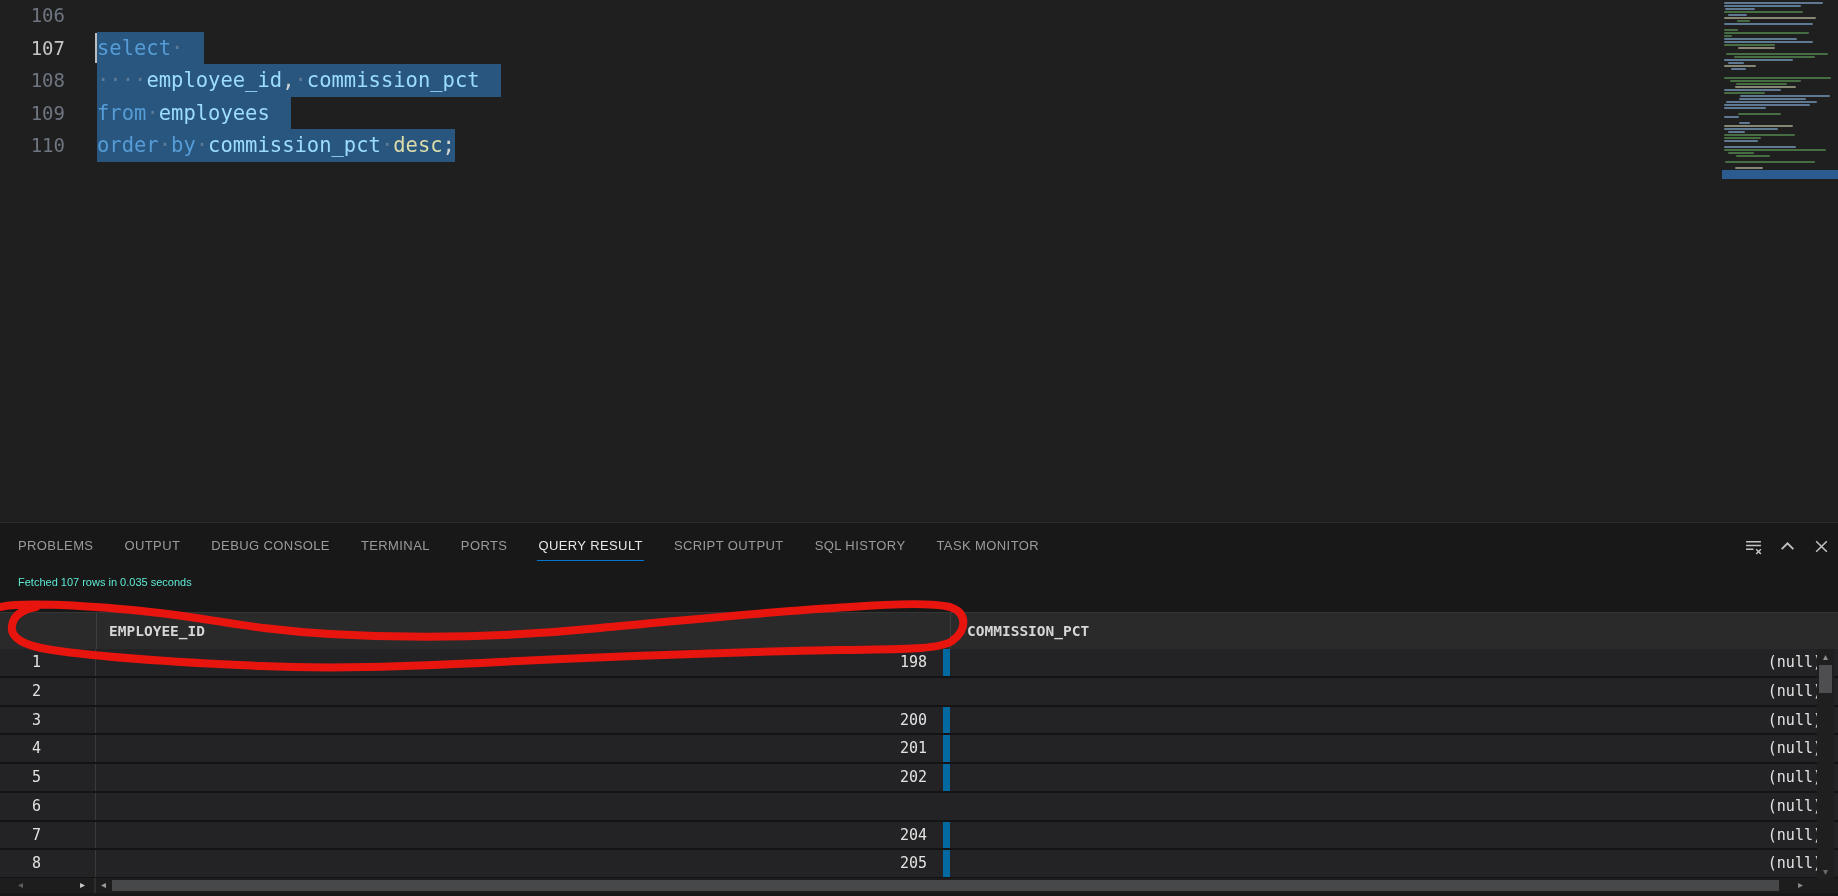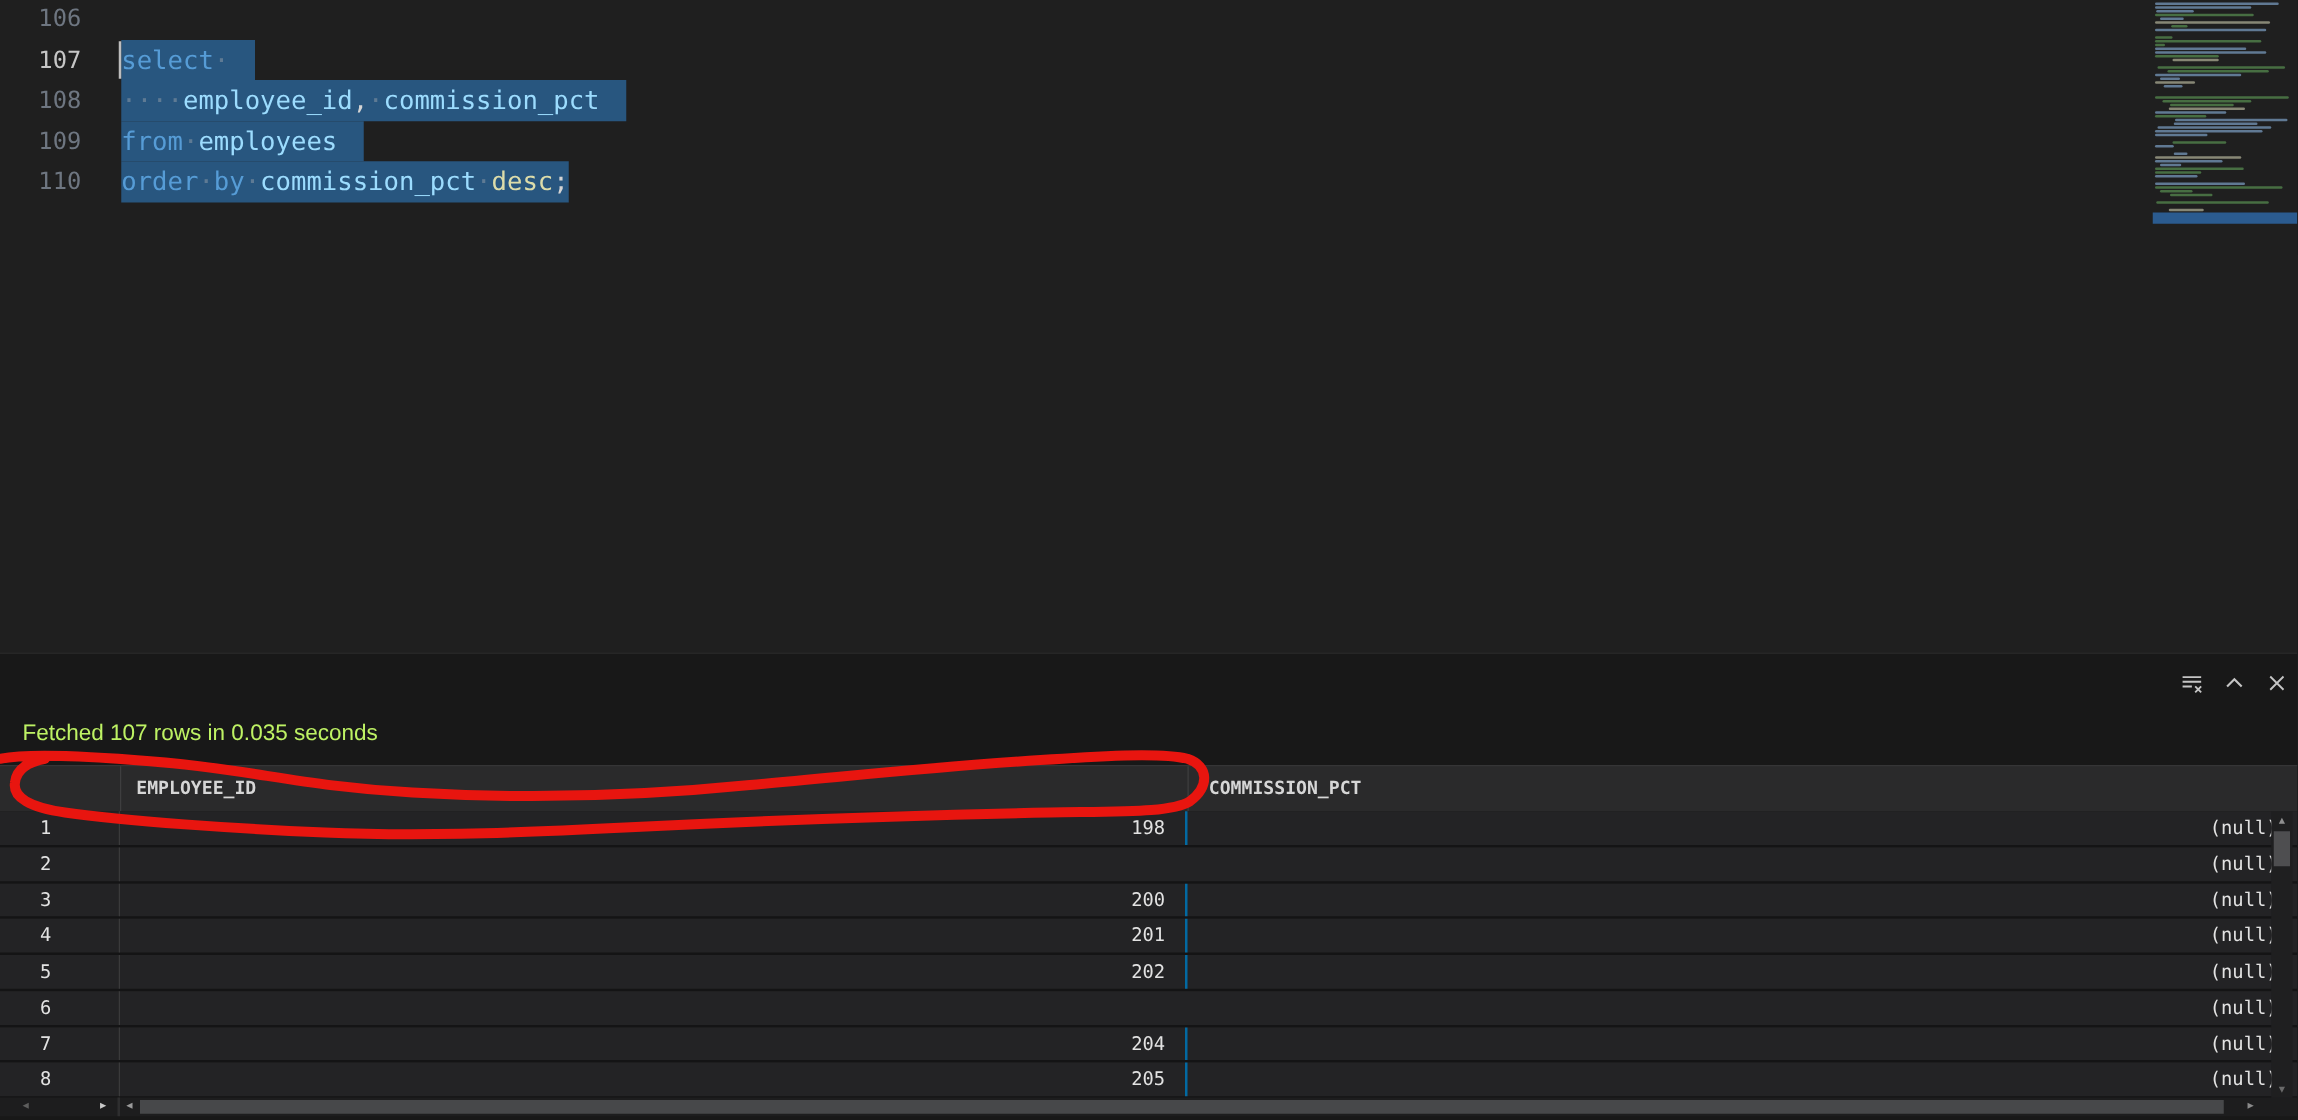--- a/index.html
+++ b/index.html
@@ -30,39 +30,39 @@
   
   #panel { position:absolute; left:0; top:522px; width:1838px; height:374px;
            background:#181818; border-top:1px solid #2b2b2b; }
   #tabbar { position:absolute; left:0; top:0; right:120px; height:48px;
             display:flex; align-items:center; gap:29px; padding-left:17px; }
   .tab { font-size:13px; letter-spacing:.4px; color:#9b9b9b; cursor:default;
          padding:5px 1px 7px; border-bottom:1.5px solid transparent; white-space:nowrap; }
   .tab.active { color:#e7e7e7; border-bottom-color:#0078d4; }
   #panel-icons { position:absolute; top:15px; right:8px; display:flex; gap:17px; align-items:center; }
   #panel-icons svg { display:block; }
-  #fetched { position:absolute; left:18px; top:53px; font-size:18px; color:#bef264; }
+  #fetched { position:absolute; left:18px; top:53px; font-size:11px; color:#5eead4; }
 
   
   #rtable { position:absolute; left:0; top:89px; right:0; height:282px;
             font-family:"DejaVu Sans Mono", monospace; }
   #thead { display:flex; height:37px; background:#2a2a2b; border-top:1px solid #353536;
            align-items:center; font-size:14.5px; font-weight:bold; color:#d6d6d6; }
   #thead .h1 { width:96px; height:100%; }
   #thead .h2 { width:854px; height:100%; line-height:36px; padding-left:12px;
                border-left:1px solid #3e3e3f; }
   #thead .h3 { flex:1; height:100%; line-height:36px; padding-left:16px;
                border-left:1px solid #3e3e3f; }
   #tbody { position:relative; }
   .trow { display:flex; height:28.75px; background:#232325; border-bottom:2px solid #141415;
           align-items:center; font-size:15px; color:#e2e2e2; }
   .trow .c1 { width:96px; padding-left:32px; align-self:stretch; line-height:26.75px;
               border-right:1px solid #3a3a3b; }
   .trow .c2 { width:854px; text-align:right; padding-right:16px; align-self:stretch;
-              line-height:26.75px; border-right:2px solid #0369a1; }
+              line-height:26.75px; border-right:7px solid #0369a1; }
   .trow .c3 { flex:1; text-align:right; padding-right:16px; line-height:26.75px; }
 
   
   #vscroll { position:absolute; right:4px; top:126px; width:17px; height:230px;
              background:#1f1f20; font-family:"DejaVu Sans", sans-serif; }
   #vscroll .arr { position:absolute; left:0; width:17px; text-align:center;
                   font-size:10px; color:#8f8f8f; }
   #vthumb { position:absolute; left:2px; top:16px; width:13px; height:28px; background:#4e4e50; }
   #hscroll { position:absolute; left:0; right:0; bottom:3px; height:15px; background:#1d1d1e;
              font-family:"DejaVu Sans", sans-serif; }
@@ -137,20 +137,31 @@
           <div class="mbar" style="left: 5.89114px; top: 152px; width: 26.0518px; background: rgb(79, 125, 73);"></div>
           <div class="mbar" style="left: 14.3133px; top: 155px; width: 34.1869px; background: rgb(79, 125, 73);"></div>
           <div class="mbar" style="left: 2.7095px; top: 161px; width: 89.8091px; background: rgb(79, 125, 73);"></div>
           <div class="mbar" style="left: 13.2321px; top: 167px; width: 27.3612px; background: rgb(154, 154, 133);"></div>
         </div>
       <div id="minimap-sel"></div>
     </div>
   </div>
 
   <div id="panel">
+    <div id="tabbar">
+        <div class="tab">PROBLEMS</div>
+        <div class="tab">OUTPUT</div>
+        <div class="tab">DEBUG CONSOLE</div>
+        <div class="tab">TERMINAL</div>
+        <div class="tab">PORTS</div>
+        <div class="tab active">QUERY RESULT</div>
+        <div class="tab">SCRIPT OUTPUT</div>
+        <div class="tab">SQL HISTORY</div>
+        <div class="tab">TASK MONITOR</div>
+      </div>
 
     <div id="panel-icons">
       <span>
         <svg width="17" height="17" viewBox="0 0 16 16" fill="none" stroke="#c5c5c5" stroke-width="1.4">
           <path d="M1 3.5h14M1 7h14M1 10.5h7"></path>
           <path d="M10.5 10.5l4.5 4.5M15 10.5L10.5 15"></path>
         </svg>
       </span>
       <span>
         <svg width="17" height="17" viewBox="0 0 16 16" fill="none" stroke="#c5c5c5" stroke-width="1.6">

